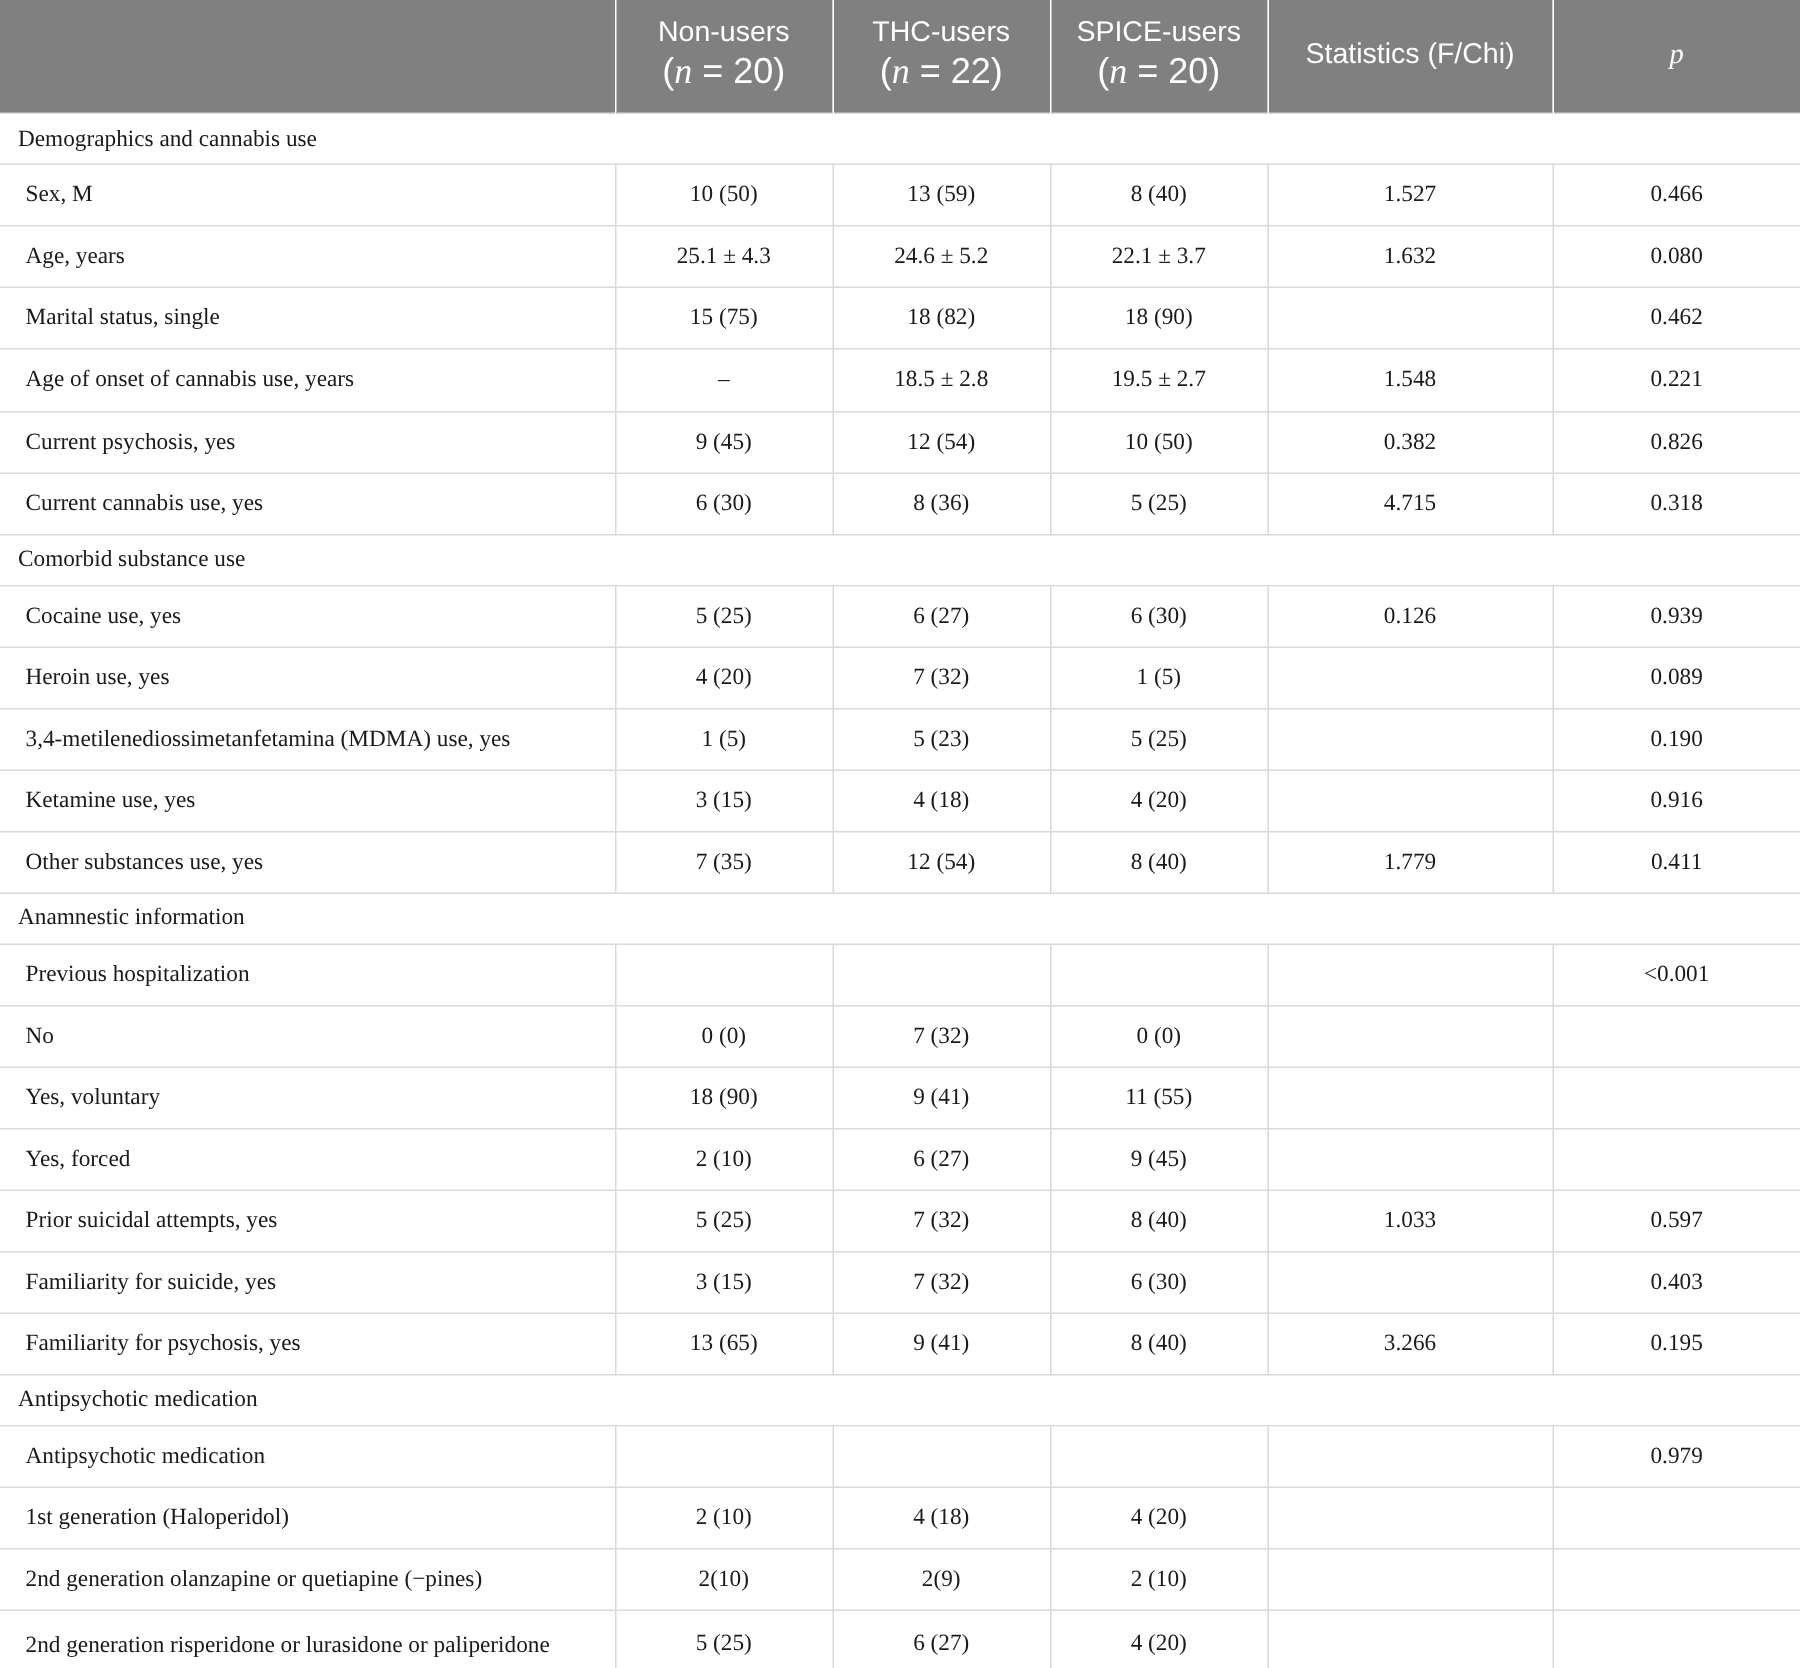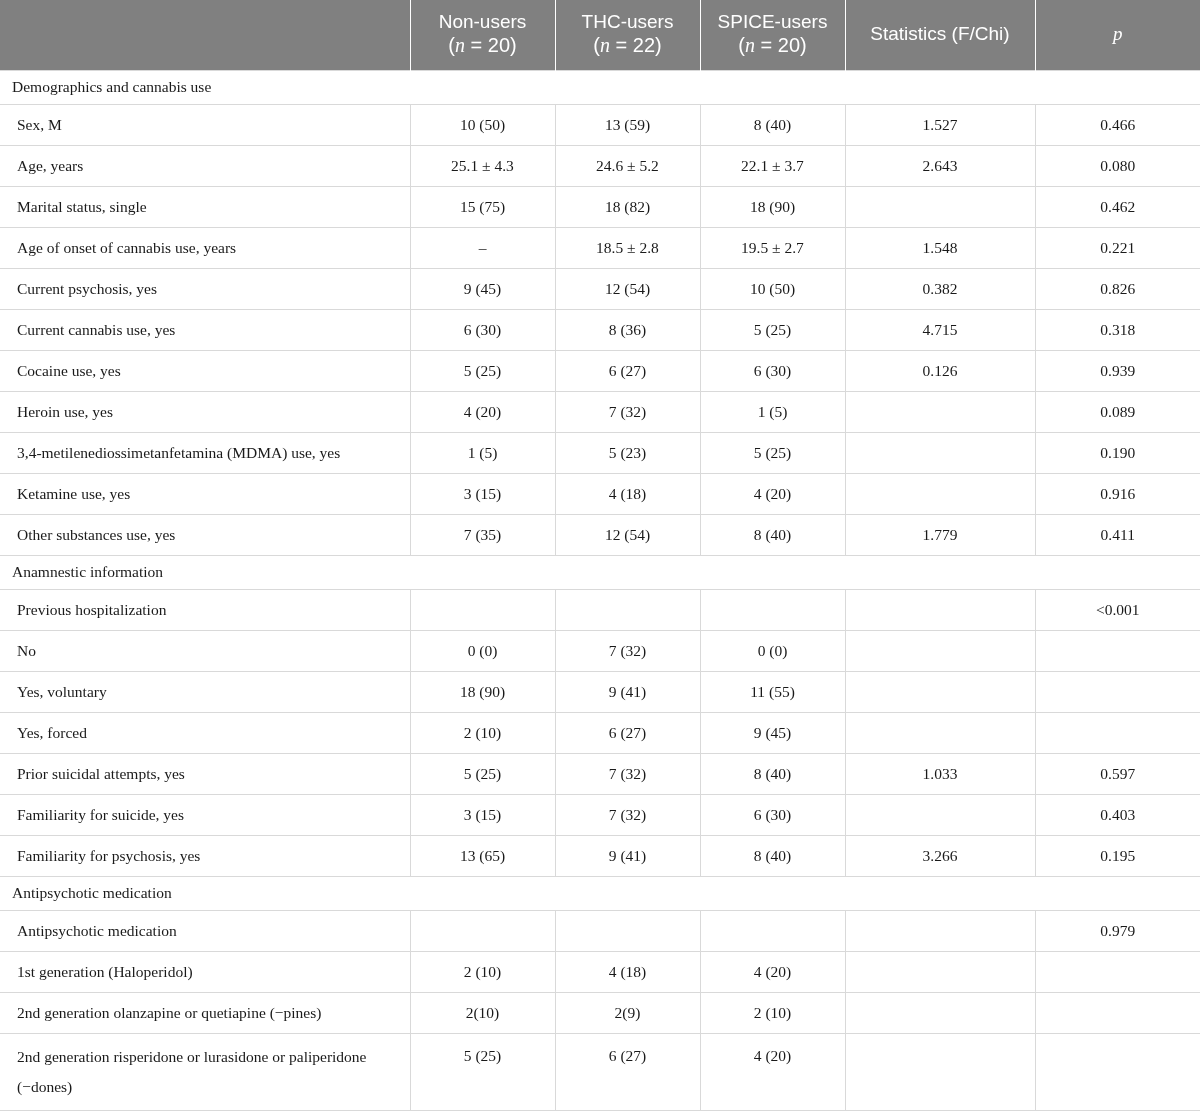--- a/index.html
+++ b/index.html
@@ -45,21 +45,21 @@
     padding: 10px 6px 12px 6px;
     height: 68px;
     border-right: 1.5px solid #ffffff;
   }
   thead th.th-label {
     border-right: 1.5px solid #ffffff;
   }
   thead th:last-child { border-right: none; }
   thead th .hdr-line2 {
     display: block;
-    font-size: 20px;
+    font-size: 24px;
   }
   thead th em,
   thead th i {
     font-style: italic;
     font-family: "Liberation Serif", "DejaVu Serif", serif;
   }
   .p-italic {
     font-style: italic;
     font-family: "Liberation Serif", "DejaVu Serif", serif;
     font-size: 19px;
@@ -144,21 +144,21 @@
           <td class="cell-val">13 (59)</td>
           <td class="cell-val">8 (40)</td>
           <td class="cell-val">1.527</td>
           <td class="cell-p">0.466</td>
         </tr>
         <tr class="data-row">
           <td class="cell-label">Age, years</td>
           <td class="cell-val">25.1 ± 4.3</td>
           <td class="cell-val">24.6 ± 5.2</td>
           <td class="cell-val">22.1 ± 3.7</td>
-          <td class="cell-val">2.643</td>
+          <td class="cell-val">1.632</td>
           <td class="cell-p">0.080</td>
         </tr>
         <tr class="data-row">
           <td class="cell-label">Marital status, single</td>
           <td class="cell-val">15 (75)</td>
           <td class="cell-val">18 (82)</td>
           <td class="cell-val">18 (90)</td>
           <td class="cell-val"></td>
           <td class="cell-p">0.462</td>
         </tr>
@@ -179,20 +179,23 @@
           <td class="cell-p">0.826</td>
         </tr>
         <tr class="data-row">
           <td class="cell-label">Current cannabis use, yes</td>
           <td class="cell-val">6 (30)</td>
           <td class="cell-val">8 (36)</td>
           <td class="cell-val">5 (25)</td>
           <td class="cell-val">4.715</td>
           <td class="cell-p">0.318</td>
         </tr>
+        <tr class="section-row">
+          <td colspan="6">Comorbid substance use</td>
+        </tr>
         <tr class="data-row">
           <td class="cell-label">Cocaine use, yes</td>
           <td class="cell-val">5 (25)</td>
           <td class="cell-val">6 (27)</td>
           <td class="cell-val">6 (30)</td>
           <td class="cell-val">0.126</td>
           <td class="cell-p">0.939</td>
         </tr>
         <tr class="data-row">
           <td class="cell-label">Heroin use, yes</td>

